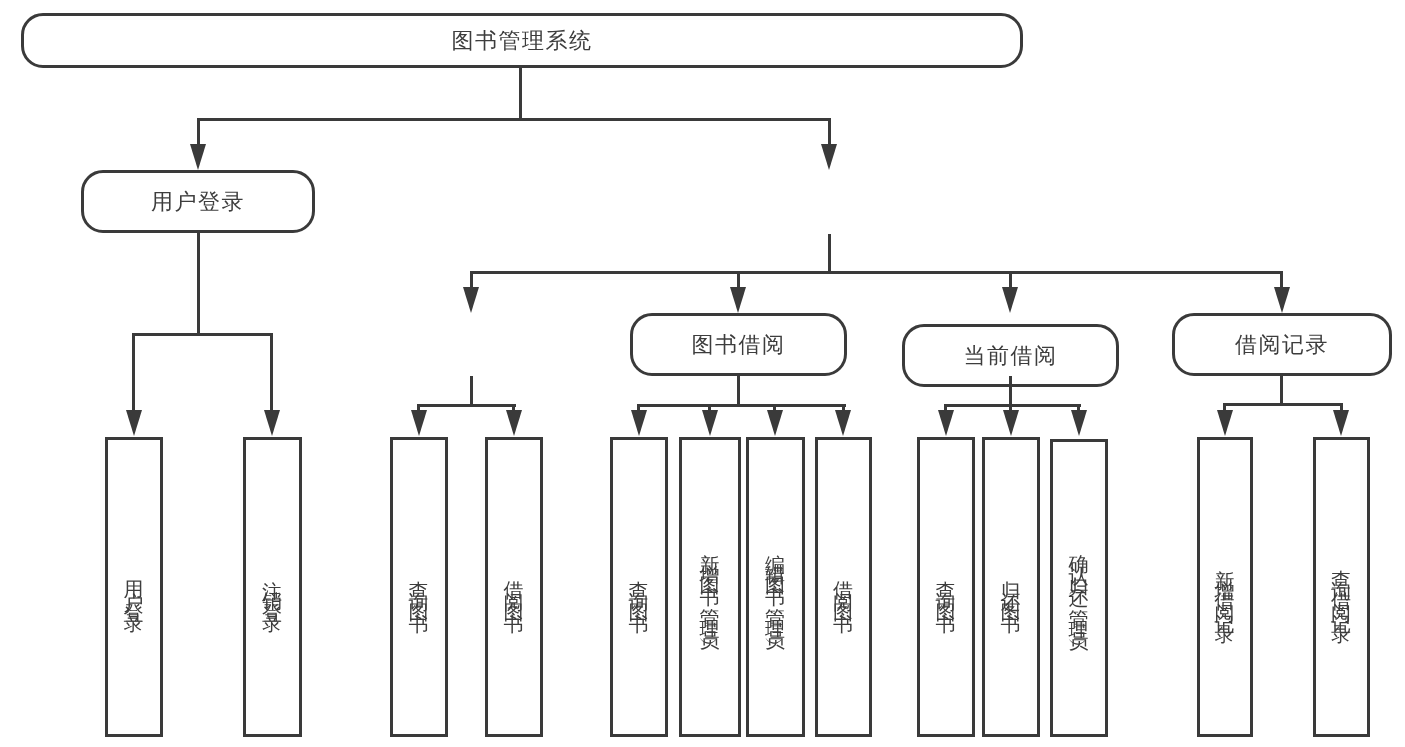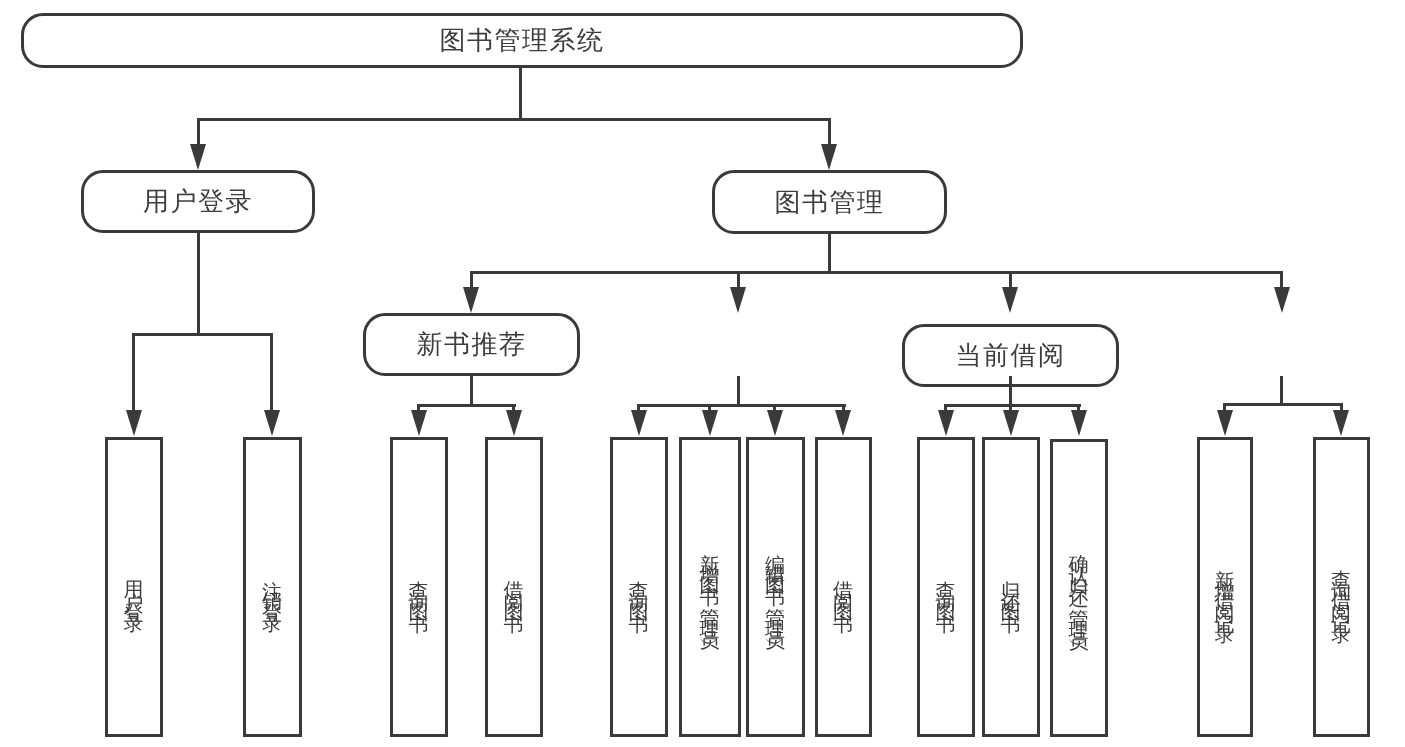--- a/index.html
+++ b/index.html
@@ -11,21 +11,21 @@
   html,body{margin:0;padding:0;background:var(--background);}
   .canvas{
     position:relative;width:1405px;height:747px;background:var(--background);
     font-family:"Liberation Sans",sans-serif;overflow:hidden;
   }
   .box{
     position:absolute;border:3px solid var(--line);background:#fff;
     box-sizing:border-box;display:flex;align-items:center;justify-content:center;
     color:var(--text);
   }
-  .hbox{font-size:26px;letter-spacing:1.5px;white-space:nowrap;border-radius:22px;}
+  .hbox{font-size:22px;letter-spacing:1.5px;white-space:nowrap;border-radius:22px;}
   .vbox{
     writing-mode:vertical-rl;text-orientation:mixed;
     font-size:20px;letter-spacing:11px;line-height:1;
   }
   .line{position:absolute;background:var(--line);}
   .arrow{
     position:absolute;width:0;height:0;
     border-left:8px solid transparent;border-right:8px solid transparent;
     border-top:26px solid var(--line);
   }
@@ -43,42 +43,42 @@
   <div class="box hbox" style="left:21px;top:13px;width:1002px;height:55px">图书管理系统</div>
 
   <div class="line" style="left:519px;top:68px;width:3px;height:52px"></div>
   <div class="line" style="left:197px;top:118px;width:634px;height:3px"></div>
   <div class="line" style="left:197px;top:118px;width:3px;height:30px"></div>
   <div class="arrow" style="left:190px;top:144px"></div>
   <div class="line" style="left:828px;top:118px;width:3px;height:30px"></div>
   <div class="arrow" style="left:821px;top:144px"></div>
 
   <div class="box hbox" style="left:81px;top:170px;width:234px;height:63px">用户登录</div>
-  <div class="box hbox" style="left:712px;top:170px;width:235px;height:64px">图书管理</div>
 
   <div class="line" style="left:197px;top:233px;width:3px;height:103px"></div>
   <div class="line" style="left:132px;top:333px;width:141px;height:3px"></div>
   <div class="line" style="left:132px;top:333px;width:3px;height:79px"></div>
   <div class="arrow" style="left:126px;top:410px"></div>
   <div class="line" style="left:270px;top:333px;width:3px;height:79px"></div>
   <div class="arrow" style="left:264px;top:410px"></div>
 
   <div class="line" style="left:828px;top:234px;width:3px;height:39px"></div>
   <div class="line" style="left:470px;top:271px;width:813px;height:3px"></div>
   <div class="line" style="left:470px;top:271px;width:3px;height:18px"></div>
   <div class="arrow" style="left:463px;top:287px"></div>
   <div class="line" style="left:737px;top:271px;width:3px;height:18px"></div>
   <div class="arrow" style="left:730px;top:287px"></div>
   <div class="line" style="left:1009px;top:271px;width:3px;height:18px"></div>
   <div class="arrow" style="left:1002px;top:287px"></div>
   <div class="line" style="left:1280px;top:271px;width:3px;height:18px"></div>
   <div class="arrow" style="left:1274px;top:287px"></div>
 
-  <div class="box hbox" style="left:363px;top:313px;width:217px;height:63px">新书推荐</div>
+  <div class="box hbox" style="left:630px;top:313px;width:217px;height:63px">图书借阅</div>
   <div class="box hbox" style="left:902px;top:324px;width:217px;height:63px">当前借阅</div>
+  <div class="box hbox" style="left:1172px;top:313px;width:220px;height:63px">借阅记录</div>
 
   <div class="line" style="left:470px;top:376px;width:3px;height:31px"></div>
   <div class="line" style="left:417px;top:404px;width:99px;height:3px"></div>
   <div class="line" style="left:417px;top:404px;width:3px;height:9px"></div>
   <div class="arrow" style="left:411px;top:410px"></div>
   <div class="line" style="left:512px;top:404px;width:3px;height:9px"></div>
   <div class="arrow" style="left:506px;top:410px"></div>
 
   <div class="line" style="left:737px;top:376px;width:3px;height:31px"></div>
   <div class="line" style="left:637px;top:404px;width:209px;height:3px"></div>

